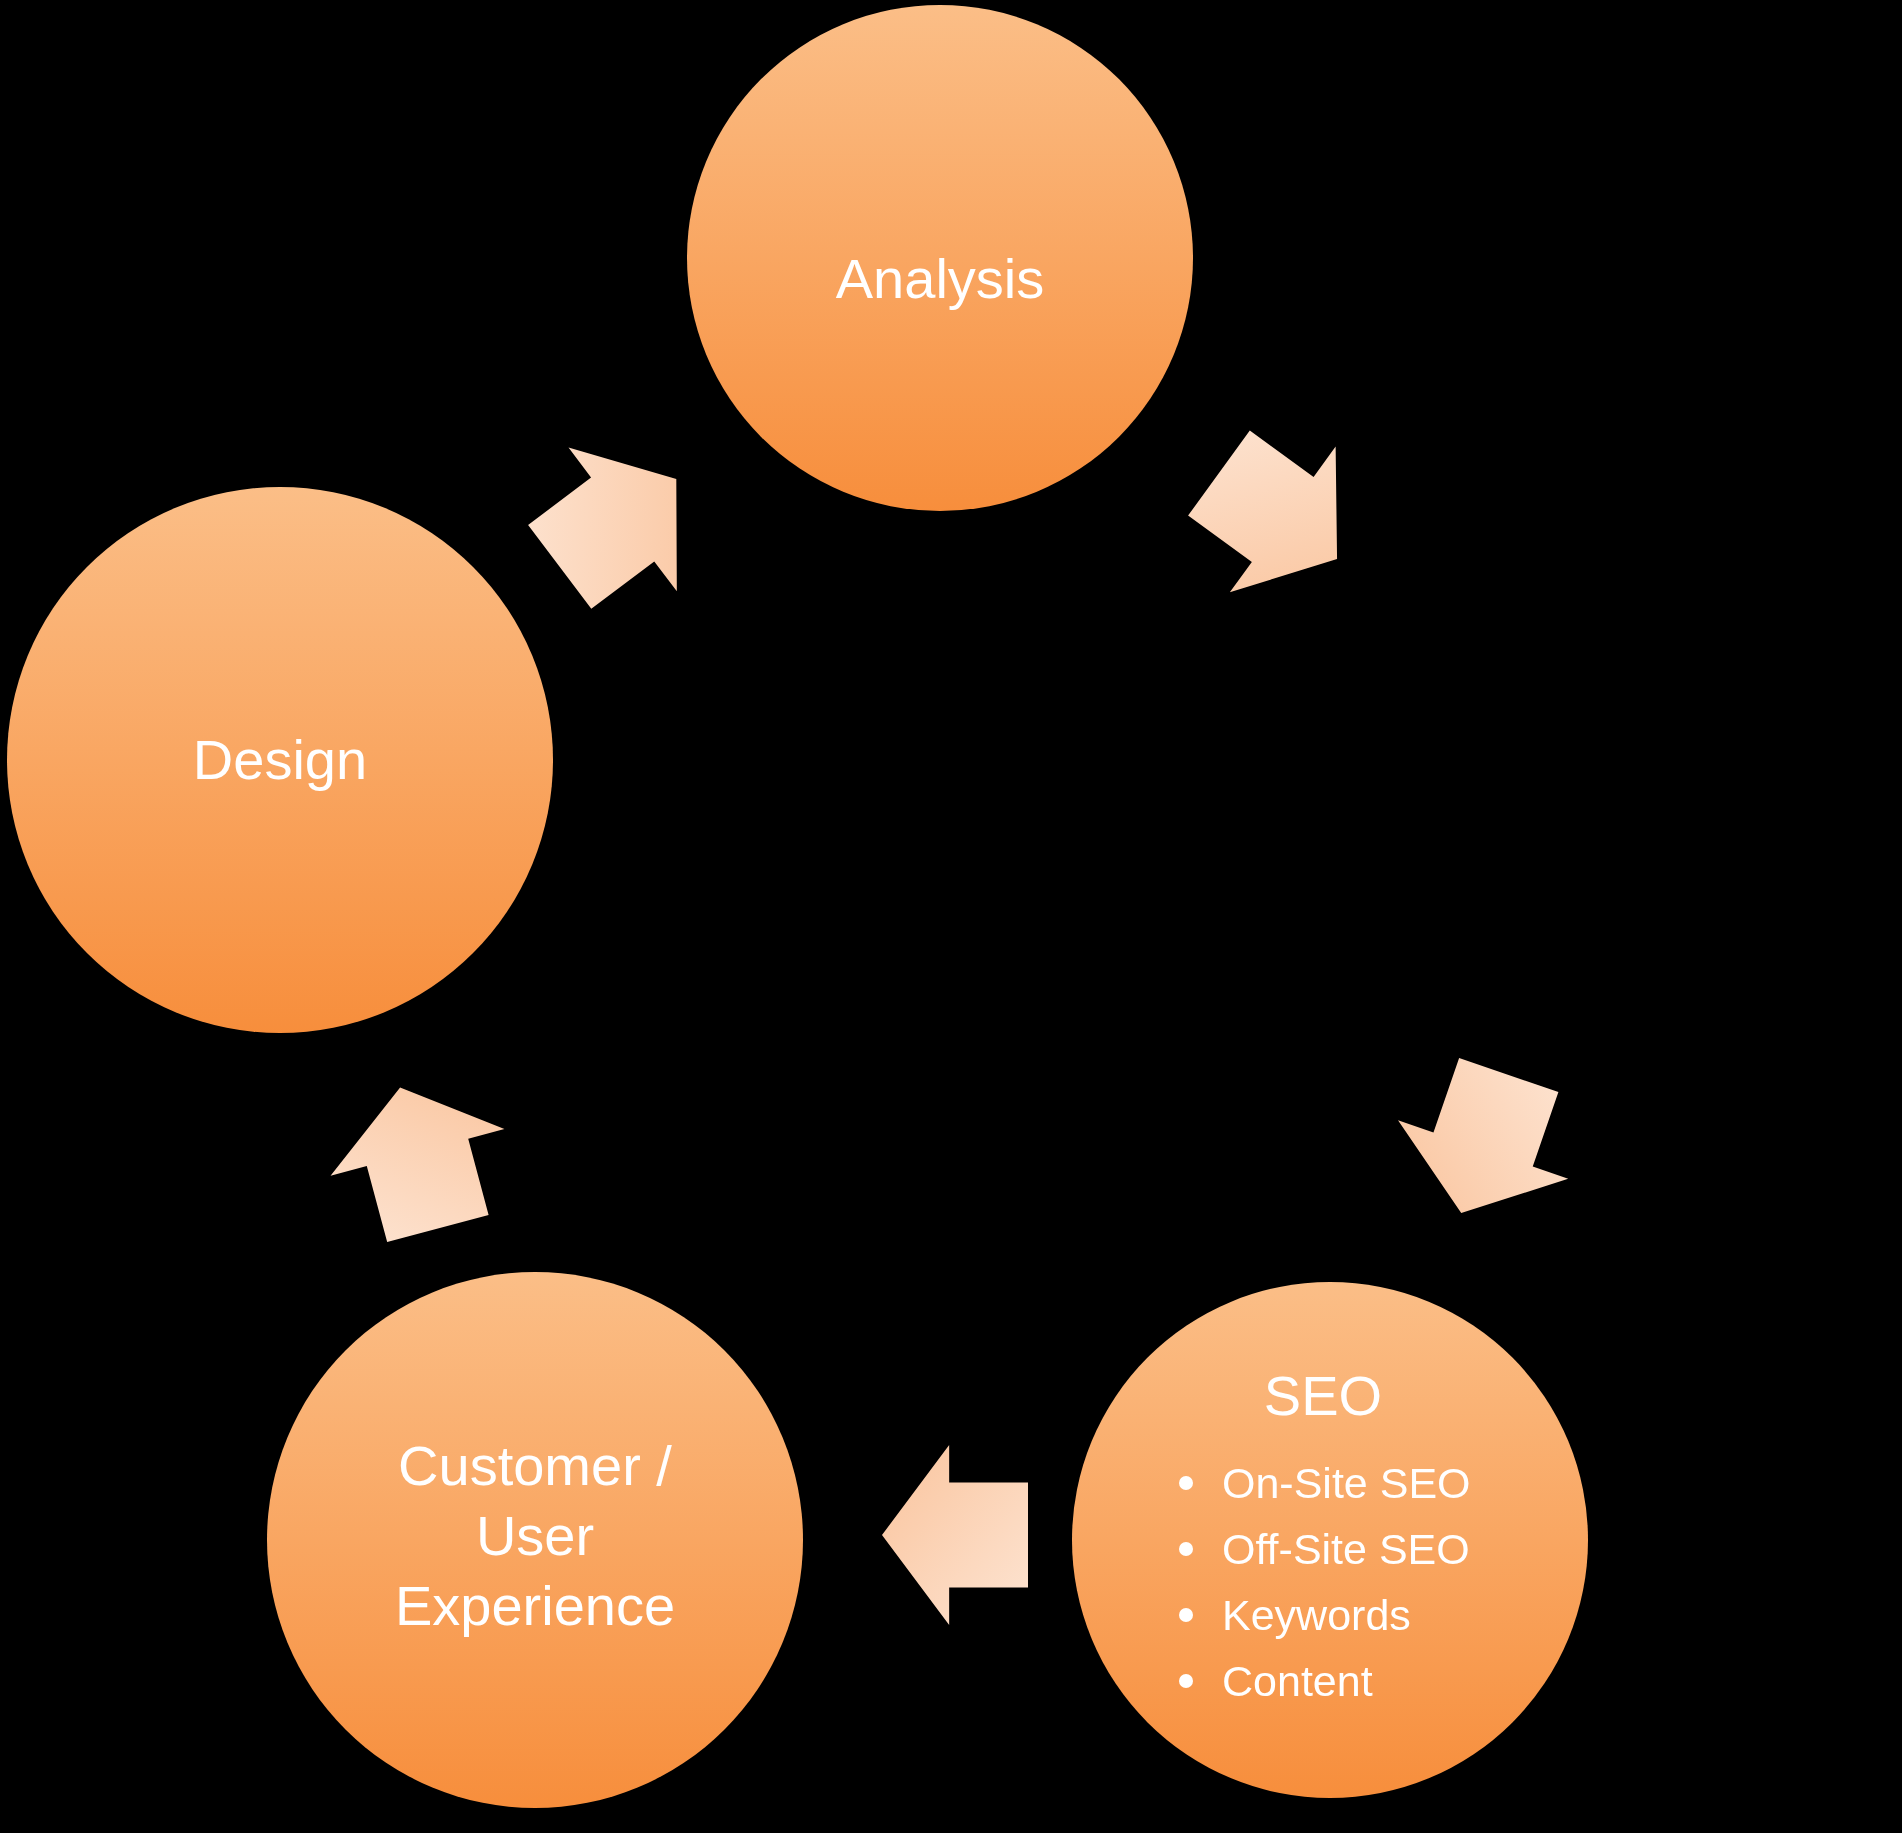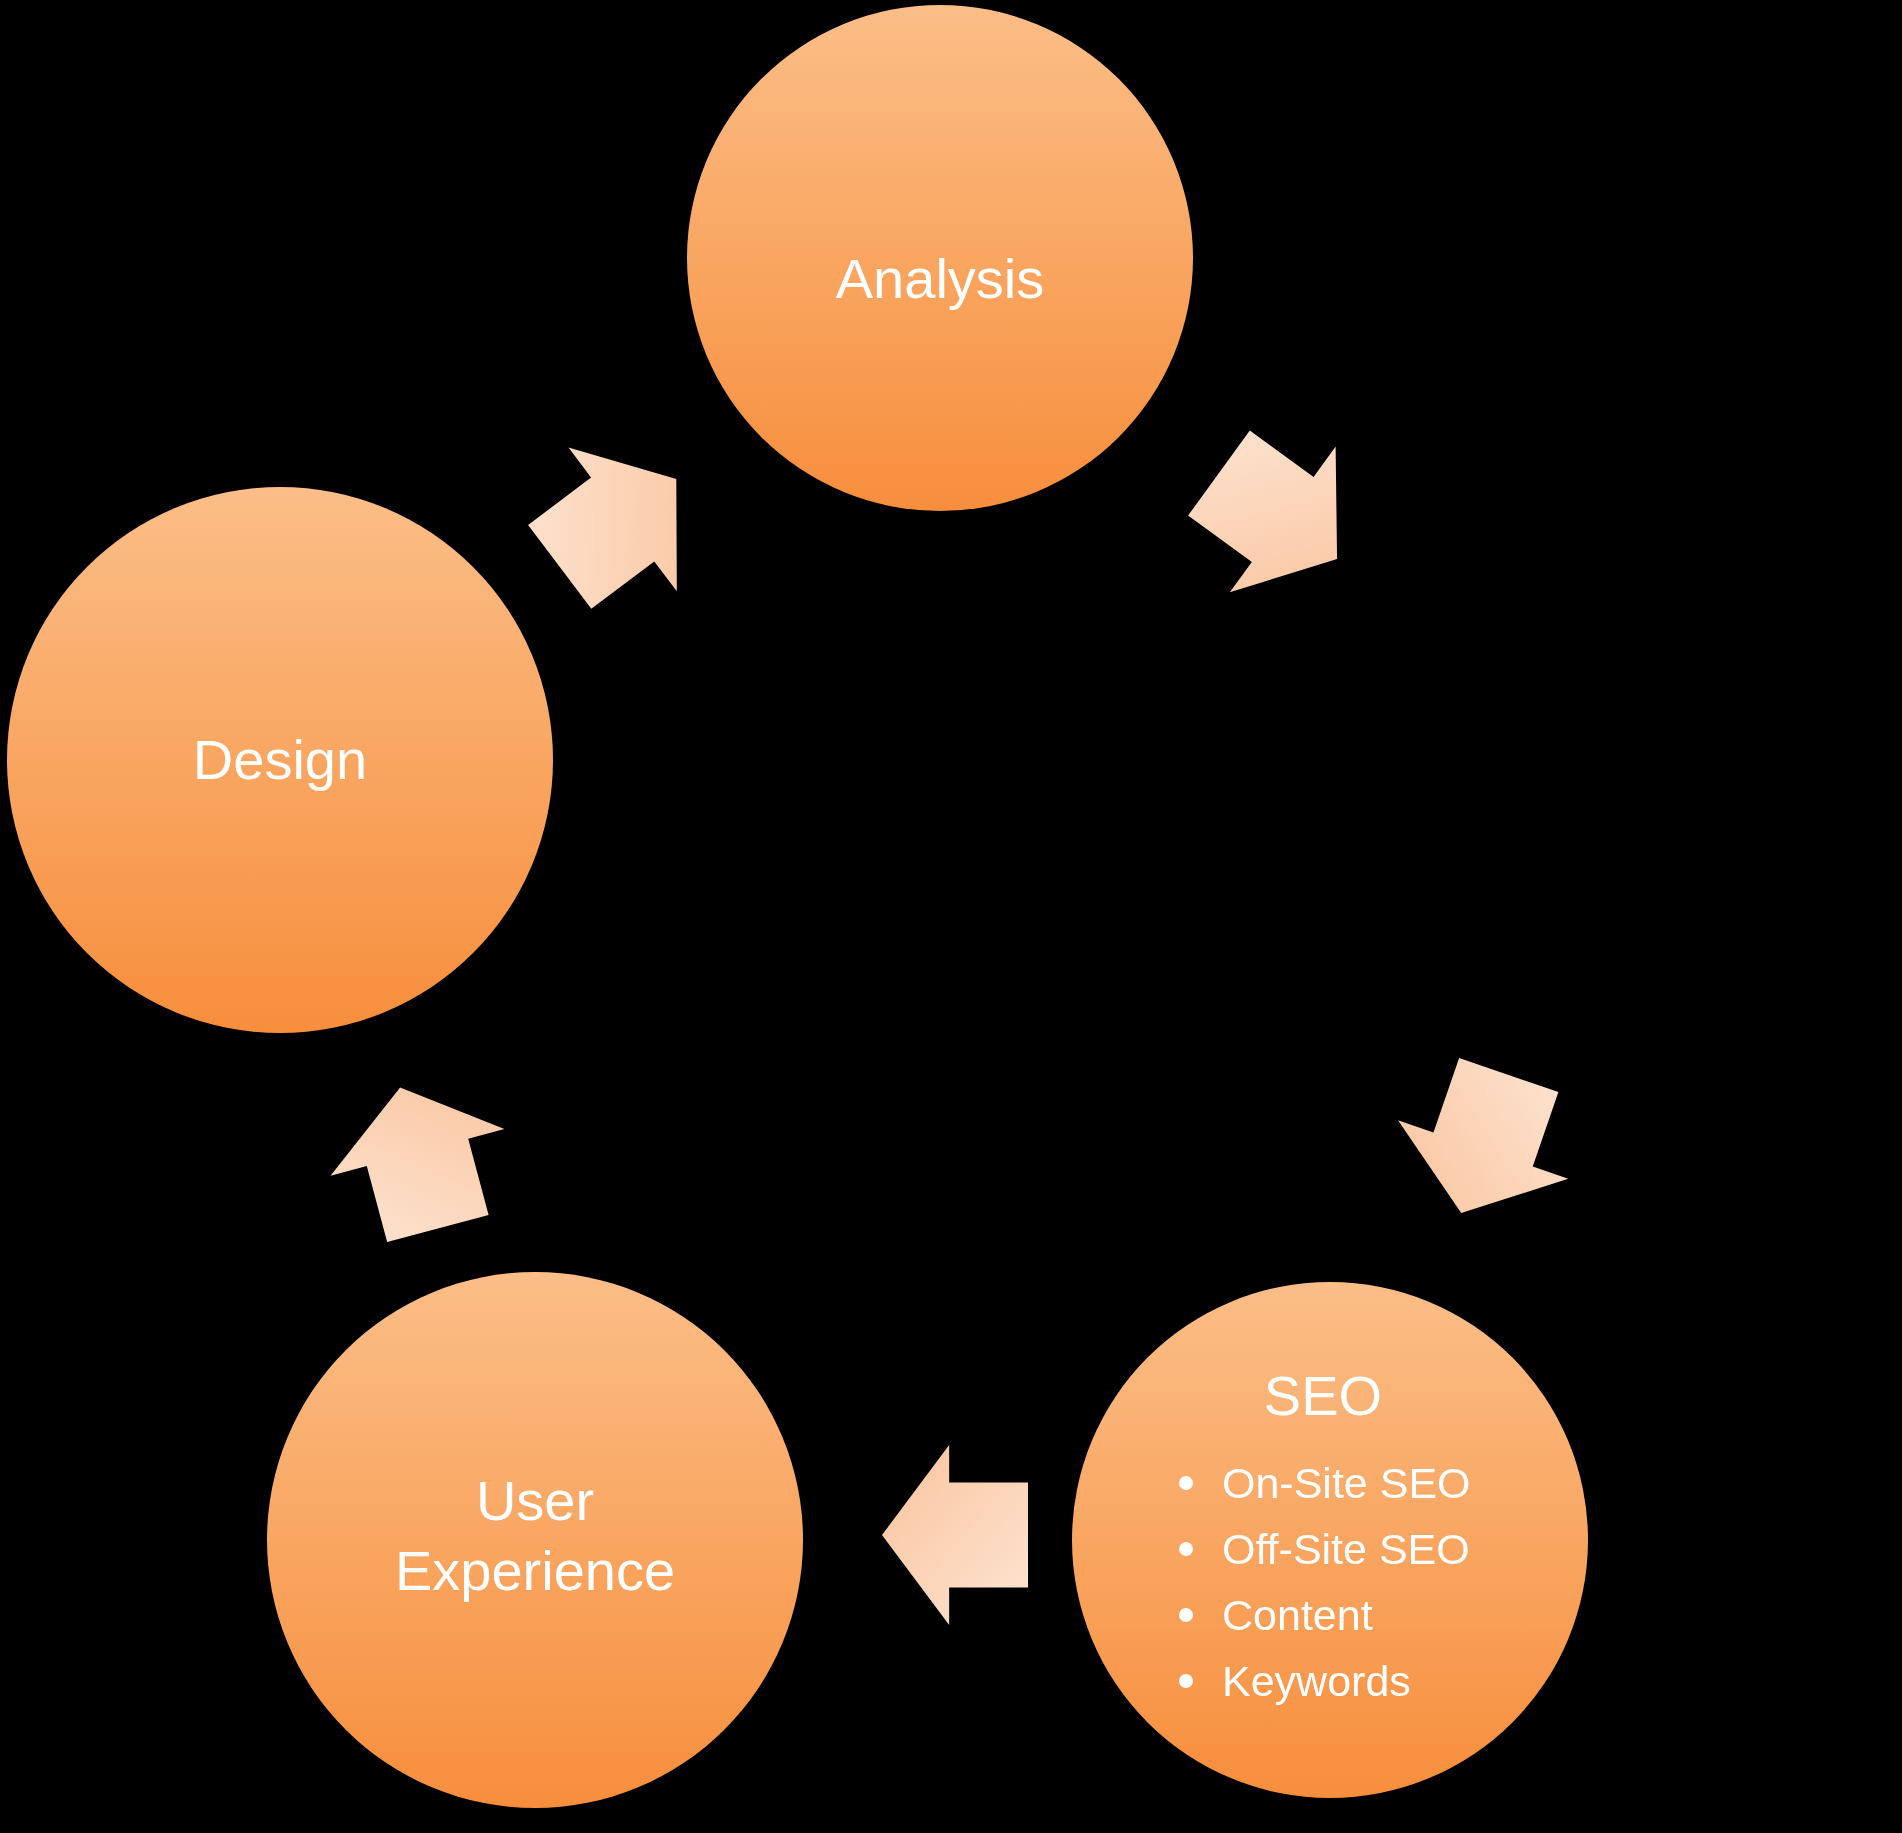--- a/index.html
+++ b/index.html
@@ -111,27 +111,28 @@
       <div>Analysis</div>
     </div>
   </div>
 
 
   <div class="circle" id="c-seo">
     <div class="seo-title">SEO</div>
     <ul class="seo-list">
       <li>On-Site SEO</li>
       <li>Off-Site SEO</li>
+      <li>Keywords</li>
       <li>Content</li>
-      <li>Keywords</li>
     </ul>
   </div>
 
   <div class="circle" id="c-ux">
     <div class="label">
+      <div>Customer /</div>
       <div>User</div>
       <div>Experience</div>
     </div>
   </div>
 
   <div class="circle" id="c-design">
     <div class="label">
       <div>Design</div>
     </div>
   </div>

